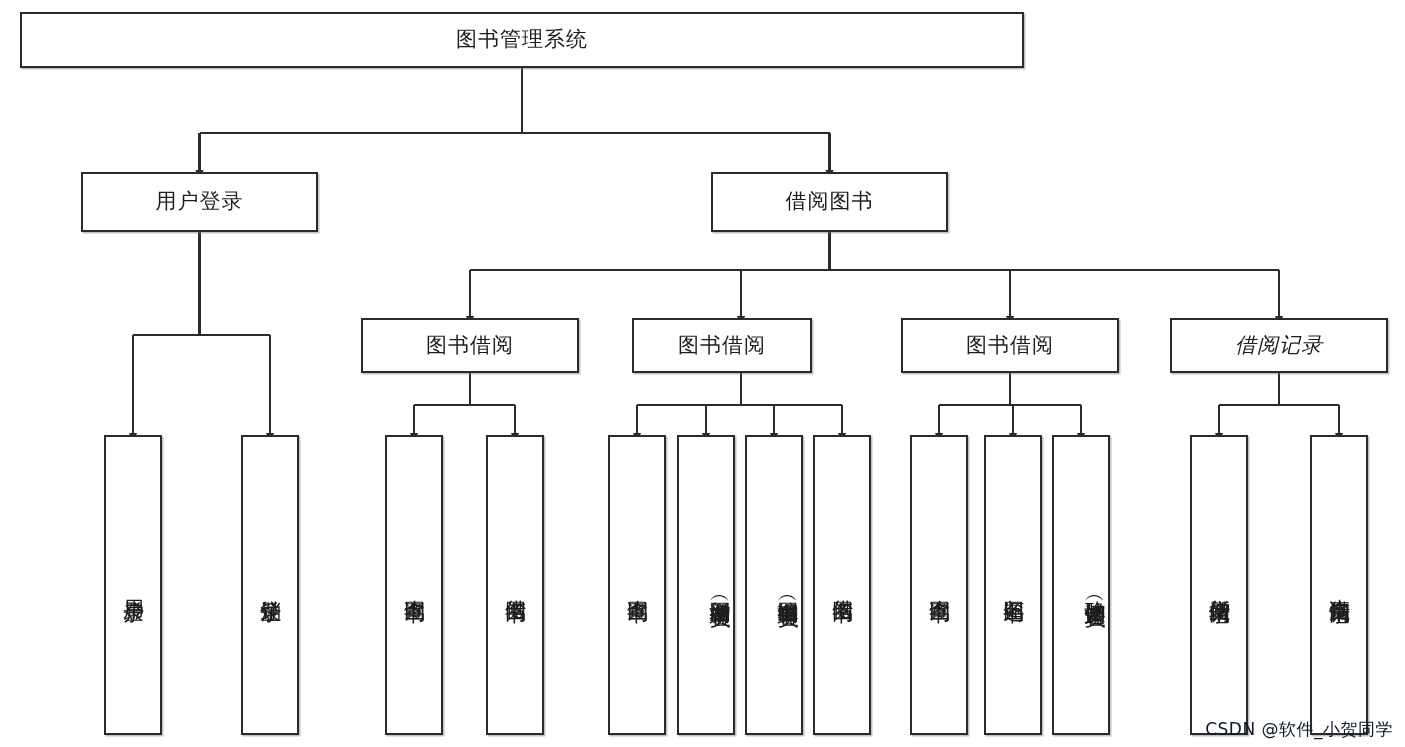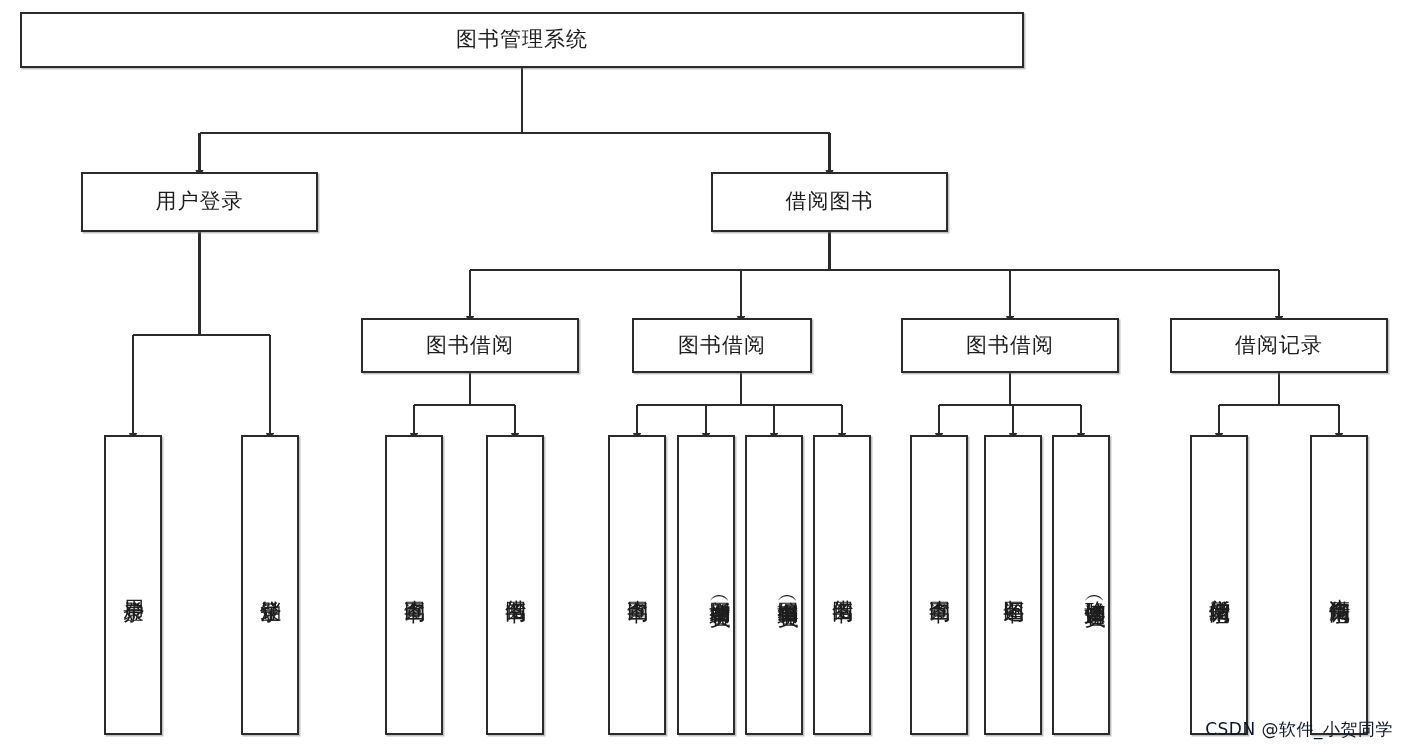--- a/index.html
+++ b/index.html
@@ -132,21 +132,21 @@
       </div>
       <div class="node-box" style="left: 361px; top: 318px; width: 218px; height: 55px;">
         <div class="node-label-h">图书借阅</div>
       </div>
       <div class="node-box" style="left: 632px; top: 318px; width: 180px; height: 55px;">
         <div class="node-label-h">图书借阅</div>
       </div>
       <div class="node-box" style="left: 901px; top: 318px; width: 218px; height: 55px;">
         <div class="node-label-h">图书借阅</div>
       </div>
-      <div class="node-box" style="left: 1170px; top: 318px; width: 218px; height: 55px;">
+      <div class="node-box" style="left: 1170px; top: 318px; width: 218px; height: 55px; font-style: italic;">
         <div class="node-label-h">借阅记录</div>
       </div>
       <div class="node-box" style="left: 104px; top: 435px; width: 58px; height: 300px;">
         <div class="node-label-v center">用户登录</div>
       </div>
       <div class="node-box" style="left: 241px; top: 435px; width: 58px; height: 300px;">
         <div class="node-label-v center">注销登录</div>
       </div>
       <div class="node-box" style="left: 385px; top: 435px; width: 58px; height: 300px;">
         <div class="node-label-v center">查询图书</div>

